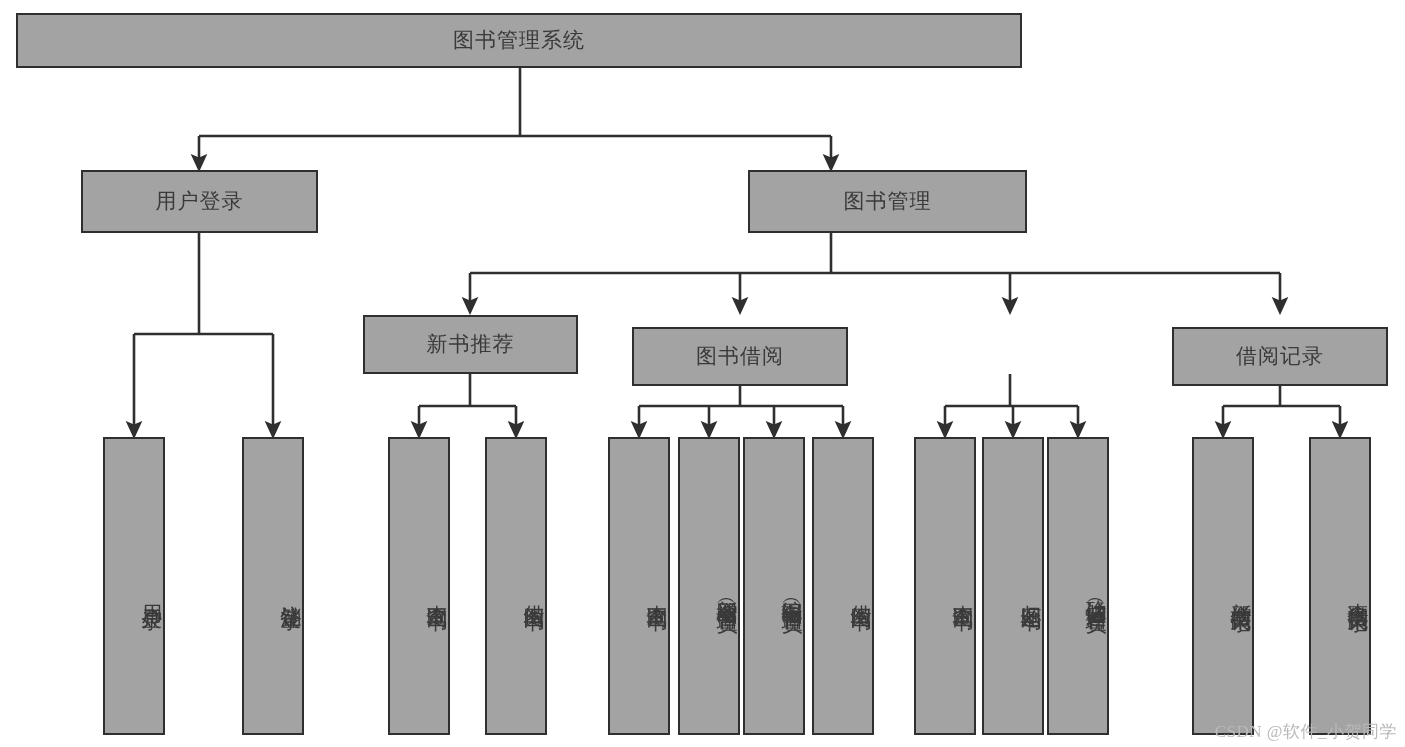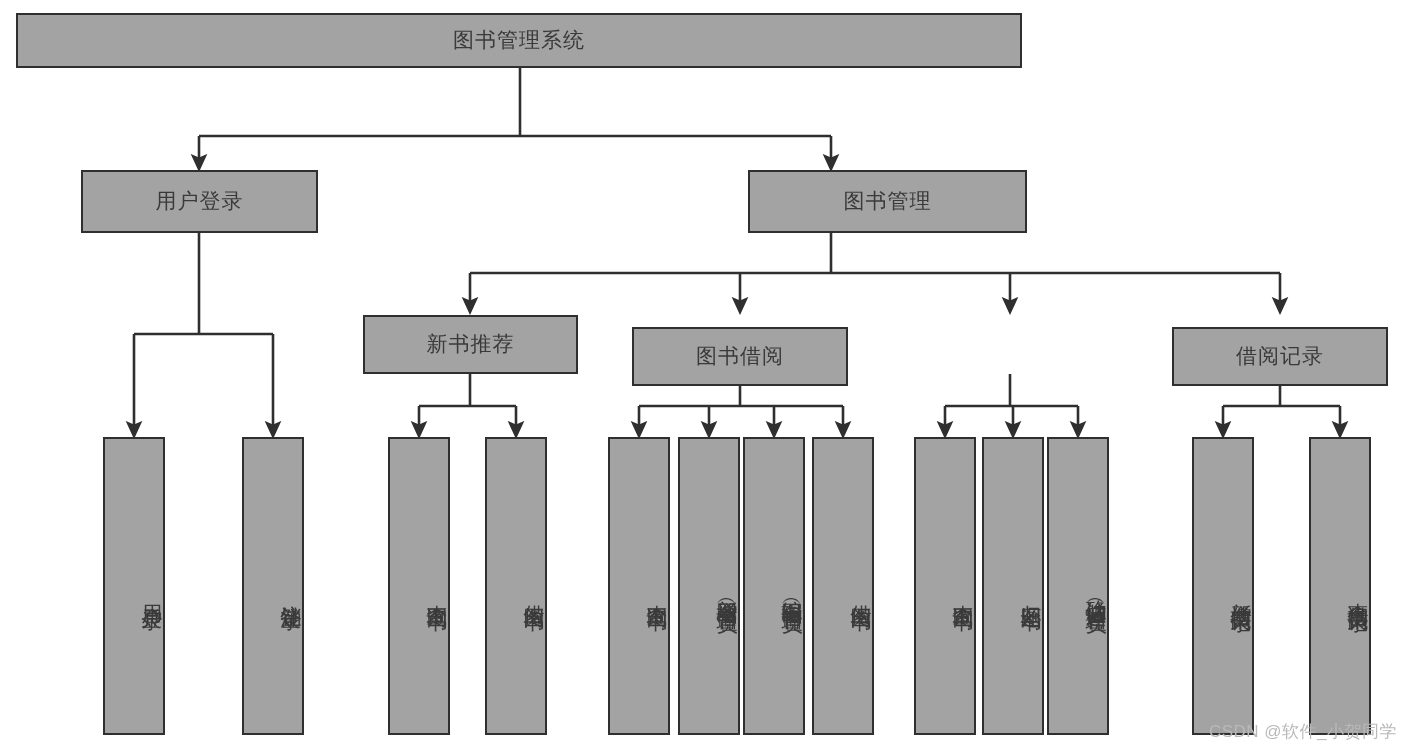--- a/index.html
+++ b/index.html
@@ -56,20 +56,21 @@
     white-space: nowrap;
   }
   .watermark {
     position: absolute;
     right: 8px;
     bottom: 4px;
     font-size: 17px;
     color: #b9b9b9;
     letter-spacing: 0.5px;
     white-space: nowrap;
+    font-family: Liberation Serif, serif;
   }
 </style>
 </head>
 <body>
 
 <div id="canvas">
 
   <svg class="edges" viewBox="0 0 1405 747" xmlns="http://www.w3.org/2000/svg">
     <defs>
       <marker id="arrow" viewBox="0 0 12 12" refX="6" refY="6" markerWidth="7" markerHeight="7" orient="auto-start-reverse">

